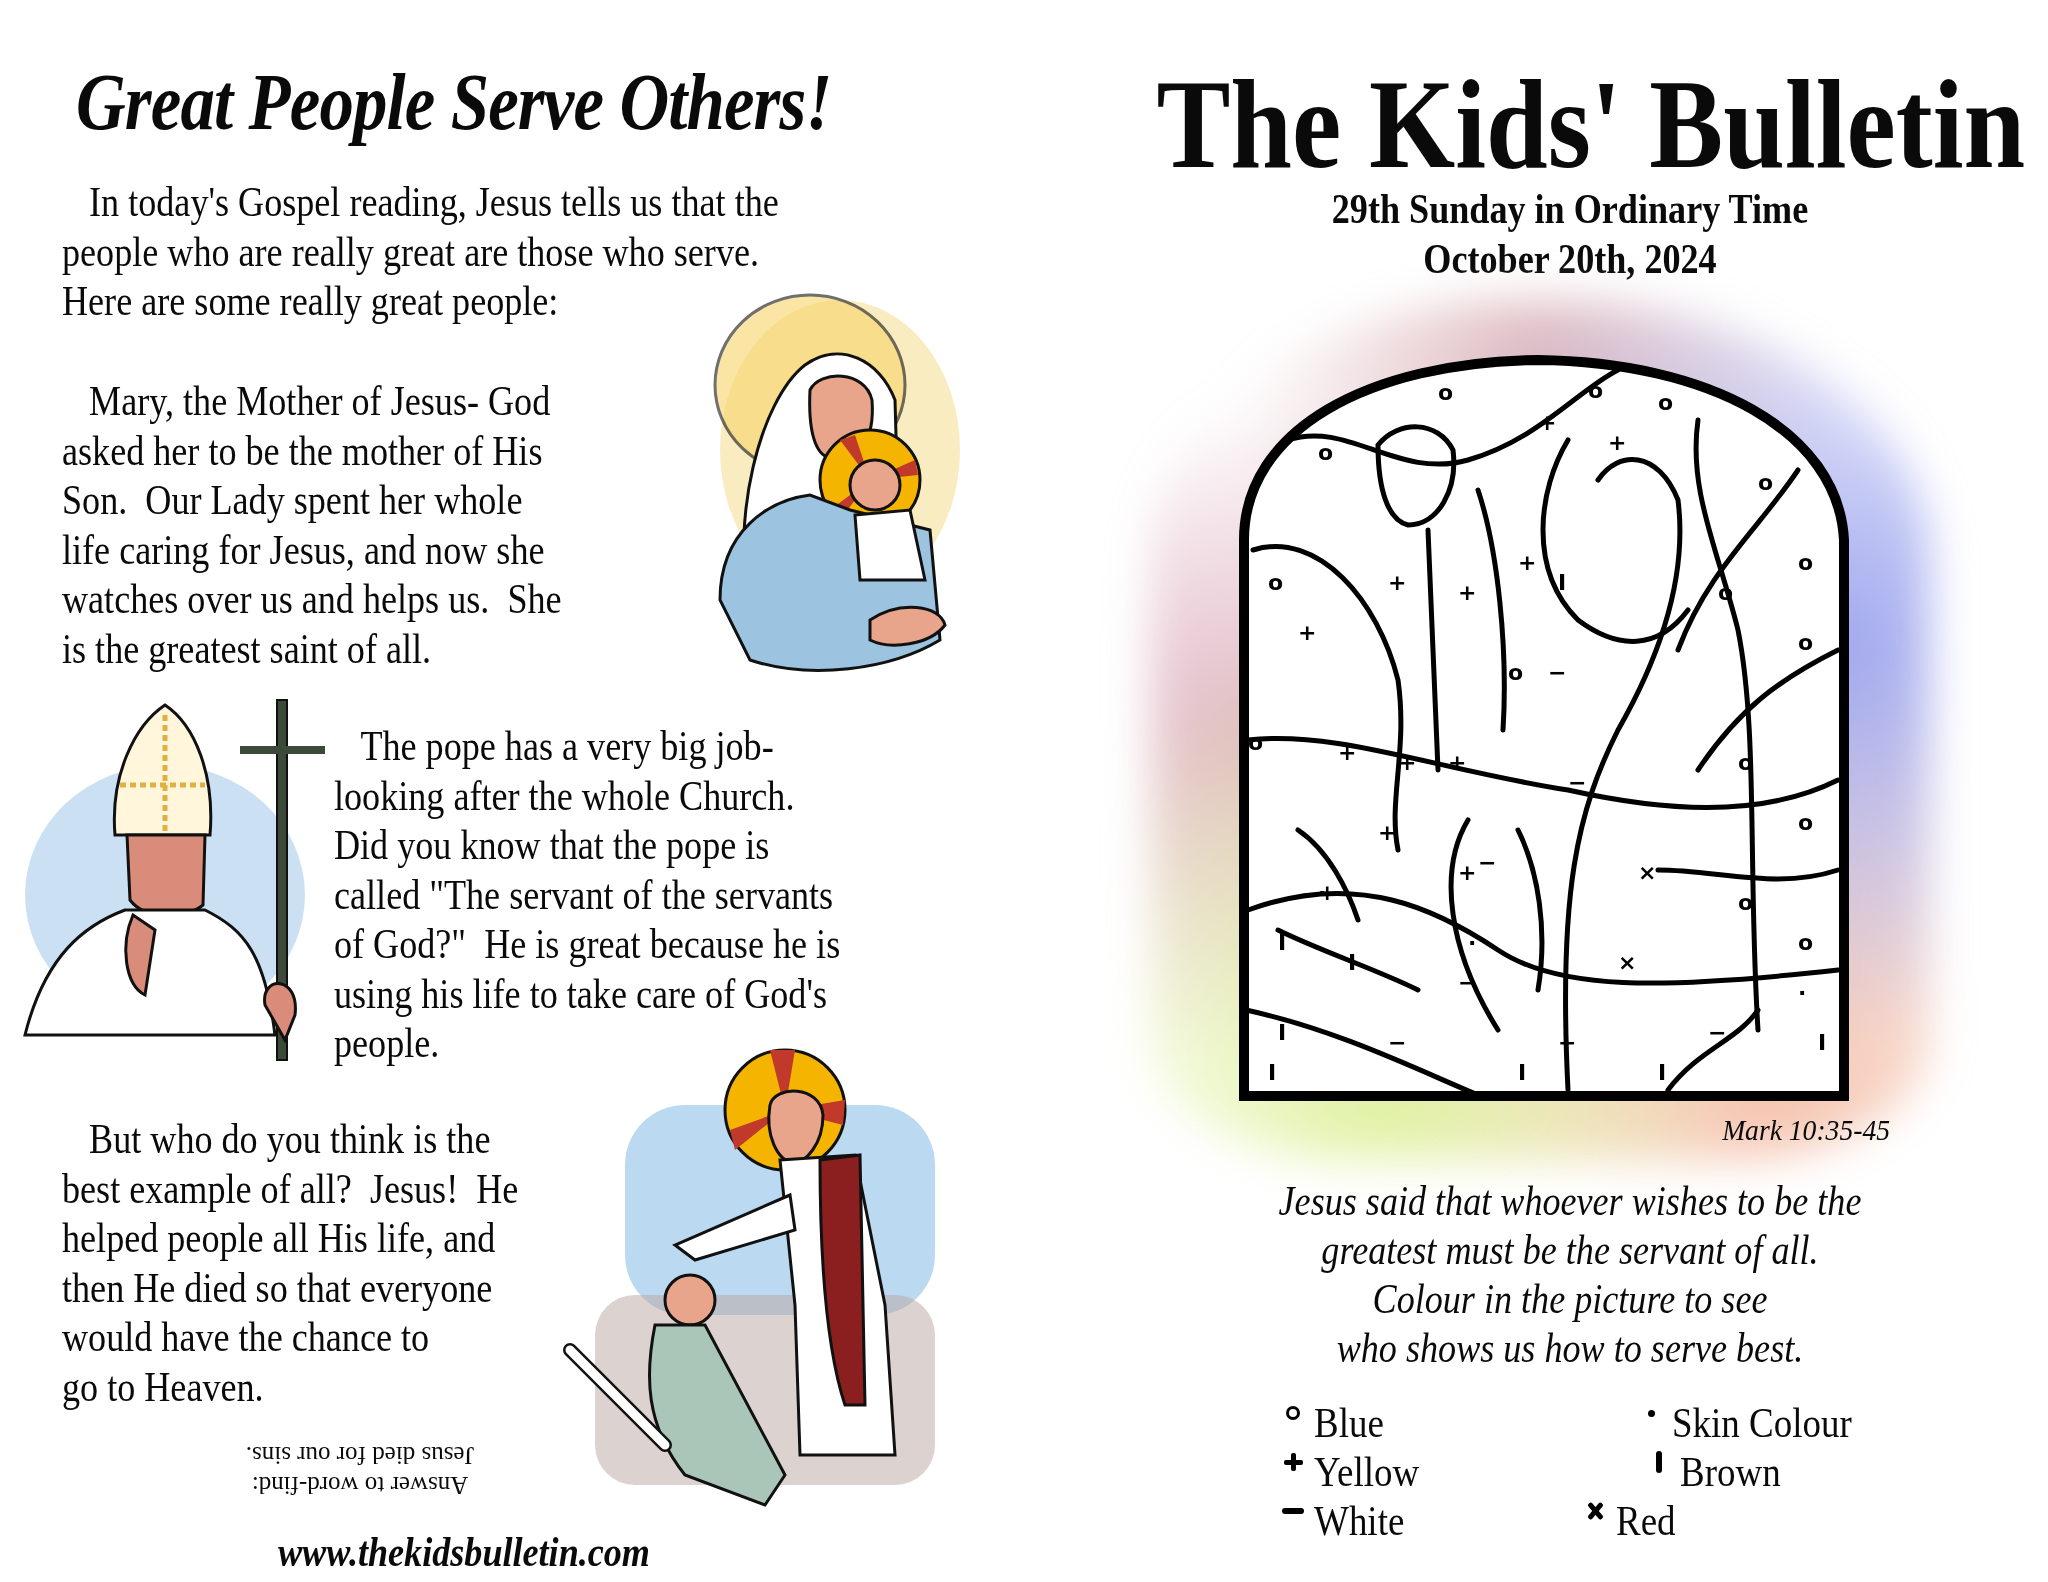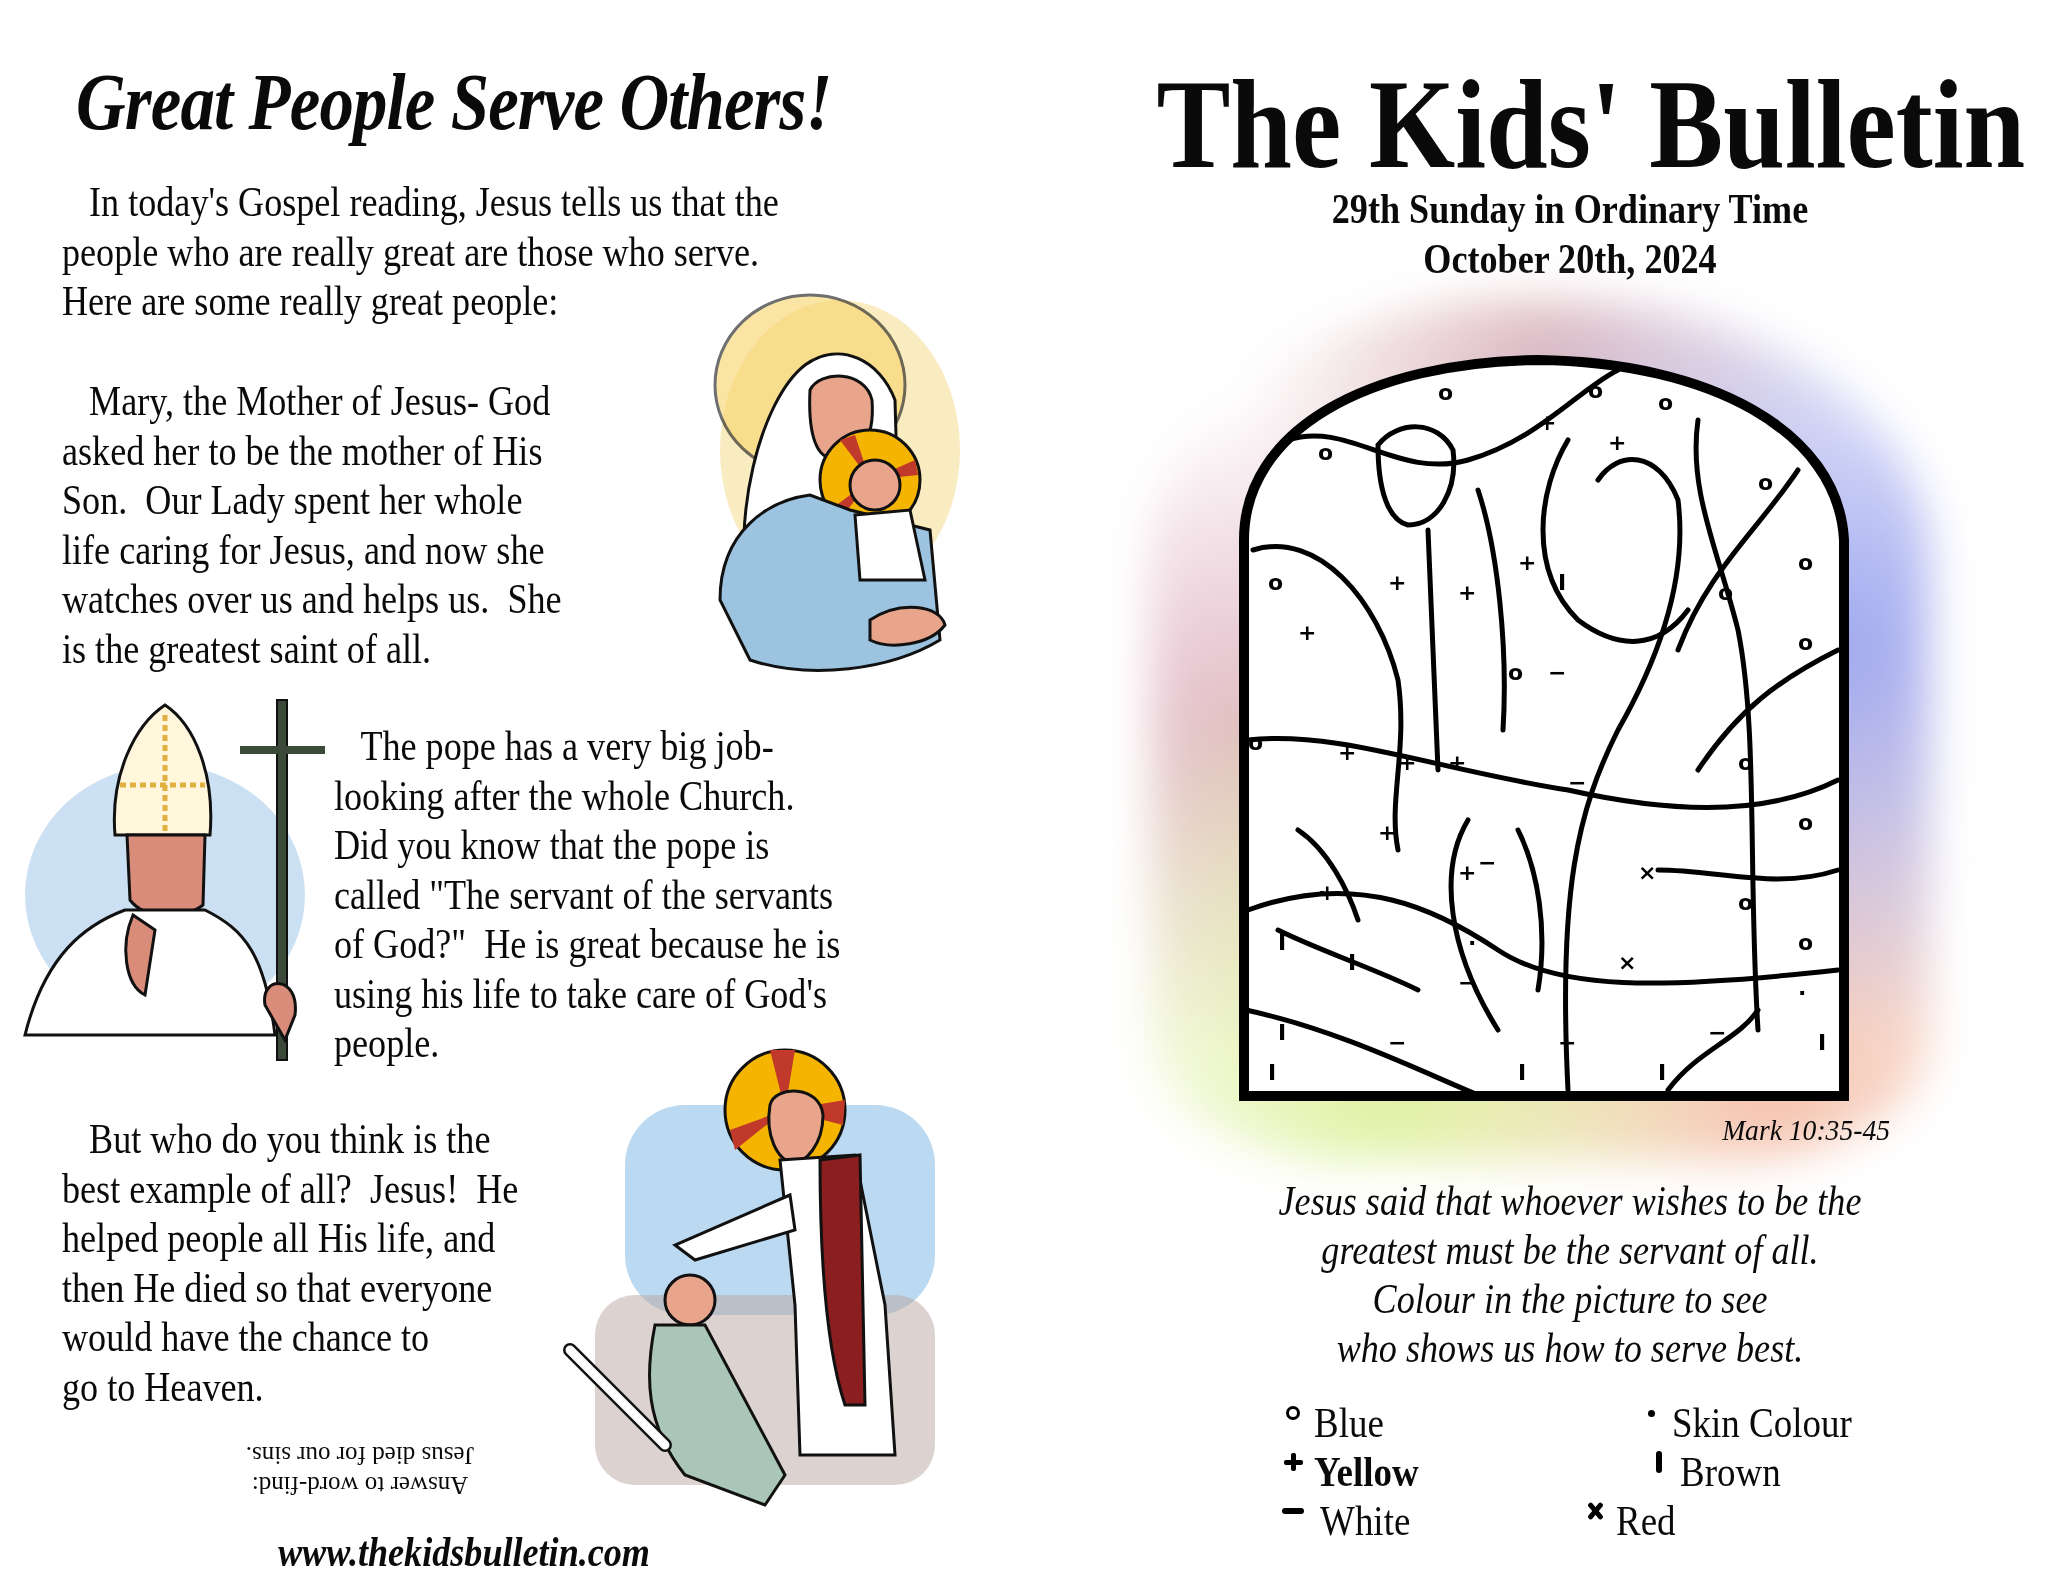--- a/index.html
+++ b/index.html
@@ -52,22 +52,22 @@
   .sym-circle::after { content:""; position:absolute; left:4px; top:4px; width:8px; height:8px; border:3.5px solid #000; border-radius:50%; }
   .sym-plus::before { content:""; position:absolute; left:9px; top:2px; width:5px; height:18px; background:#000; border-radius:2px; }
   .sym-plus::after  { content:""; position:absolute; left:2px; top:9px; width:19px; height:5px; background:#000; border-radius:2px; }
   .sym-dash::after  { content:""; position:absolute; left:0px; top:8px; width:22px; height:6px; background:#000; border-radius:3px; }
   .sym-dot::after   { content:""; position:absolute; left:8px; top:8px; width:7px; height:7px; background:#000; border-radius:50%; }
   .sym-bar::after   { content:""; position:absolute; left:8px; top:0px; width:6px; height:22px; background:#000; border-radius:3px; }
   .sym-x::before, .sym-x::after { content:""; position:absolute; left:9px; top:1px; width:5px; height:20px; background:#000; border-radius:2px; }
   .sym-x::before { transform:rotate(40deg); } .sym-x::after { transform:rotate(-40deg); }
 
   .lg-blue  { left:1282px; top:1402px; }
-  .lg-yellow{ left:1282px; top:1451px;font-weight:bold; }
-  .lg-white { left:1282px; top:1500px;gap:6px; }
+  .lg-yellow{ left:1282px; top:1451px; }
+  .lg-white { left:1282px; top:1500px; }
   .lg-skin  { left:1640px; top:1402px; }
   .lg-brown { left:1648px; top:1451px; }
   .lg-red   { left:1584px; top:1500px; }
 </style>
 </head>
 <body>
 
 <div class="abs left-title">Great People Serve Others!</div>
 
 <div class="abs body-text intro">   In today's Gospel reading, Jesus tells us that the

